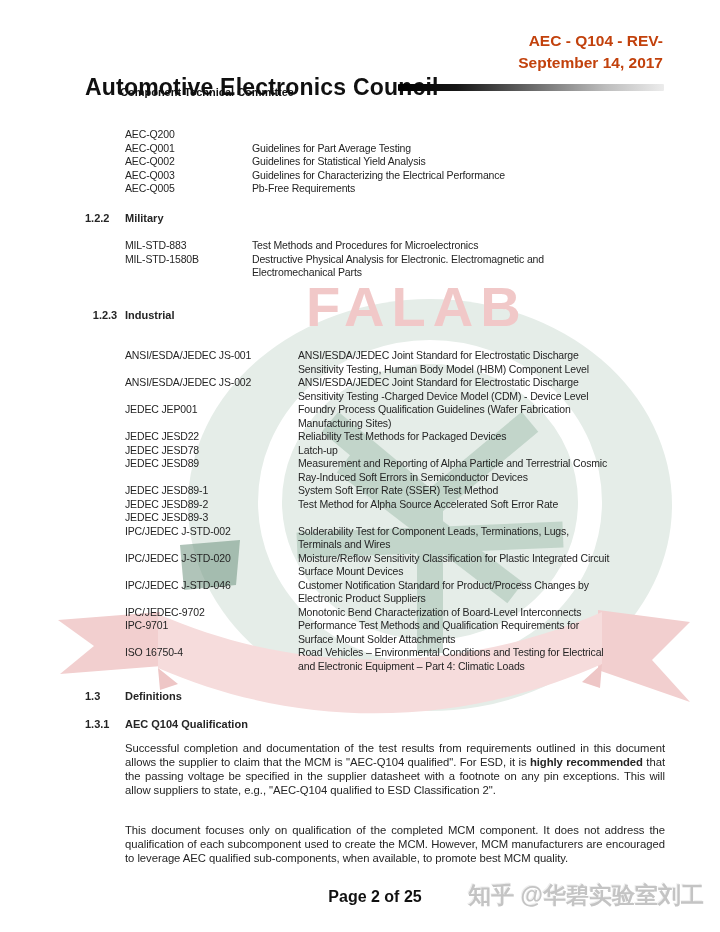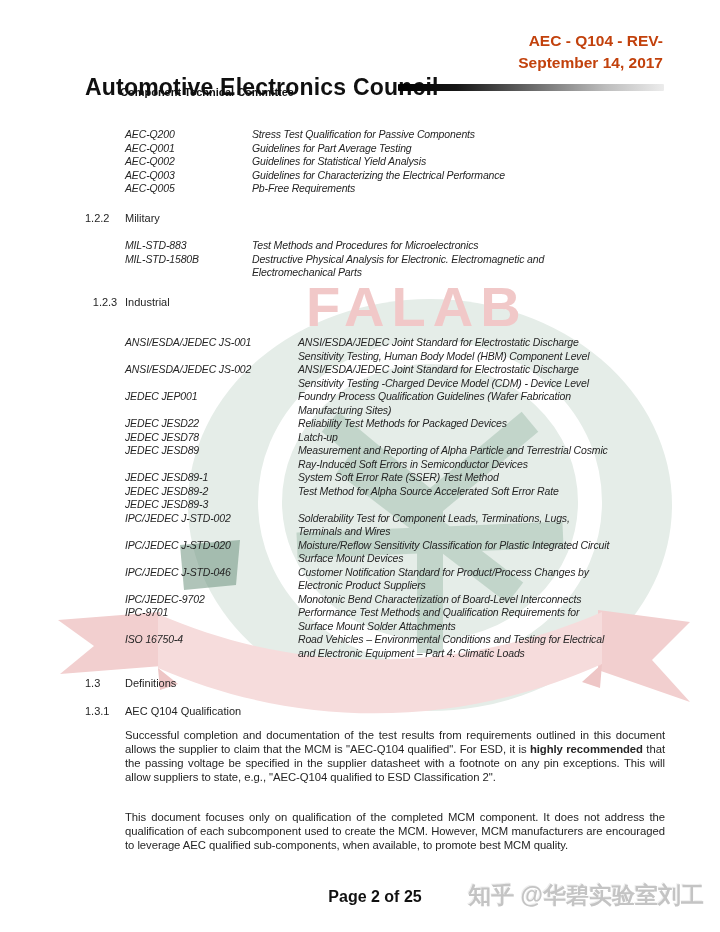--- a/index.html
+++ b/index.html
@@ -64,32 +64,32 @@
 
   .body {
     position: absolute;
     left: 125px;
     top: 128px;
     width: 540px;
     font-size: 10.5px;
     line-height: 13.5px;
     letter-spacing: -0.15px;
   }
-  .refrow { display: flex; font-style: italic; }
+  .refrow { display: flex; }
   .reflabel { flex: 0 0 127px; white-space: nowrap; }
   .refdesc { flex: 1 1 auto; white-space: pre-line; text-align: justify; }
   .ind .reflabel { flex-basis: 173px; }
 
-  .sechead { display: flex; font-weight: normal; font-size: 11px; letter-spacing: 0; }
+  .sechead { display: flex; font-weight: bold; font-size: 11px; letter-spacing: 0; }
   .secnum { flex: 0 0 40px; margin-left: -40px; }
 
   .grp1 { margin-bottom: 16px; }
   .h-military { margin-top: 0; }
   .grp-mil { margin-top: 14px; }
-  .h-industrial { margin-top: 16px; text-align: center; }
+  .h-industrial { margin-top: 29px; text-align: center; }
   .grp-ind { margin-top: 27px; }
   .h-definitions { margin-top: 17px; }
   .h-q104 { margin-top: 14px; }
 
   .para {
     margin-top: 10px;
     font-size: 11.3px;
     line-height: 14px;
     letter-spacing: -0.05px;
     text-align: justify;
@@ -156,21 +156,20 @@
 
     <div class="org-title">Automotive Electronics Council</div>
     <div class="hdr-bar"></div>
     <div class="committee">Component Technical Committee</div>
 
     <div class="body">
 
       <div class="grp1">
         <div class="refrow">
           <span class="reflabel">AEC-Q200</span>
-          <span class="refdesc">Stress Test Qualification for Passive Components</span>
         </div>
         <div class="refrow">
           <span class="reflabel">AEC-Q001</span>
           <span class="refdesc">Guidelines for Part Average Testing</span>
         </div>
         <div class="refrow">
           <span class="reflabel">AEC-Q002</span>
           <span class="refdesc">Guidelines for Statistical Yield Analysis</span>
         </div>
         <div class="refrow">

